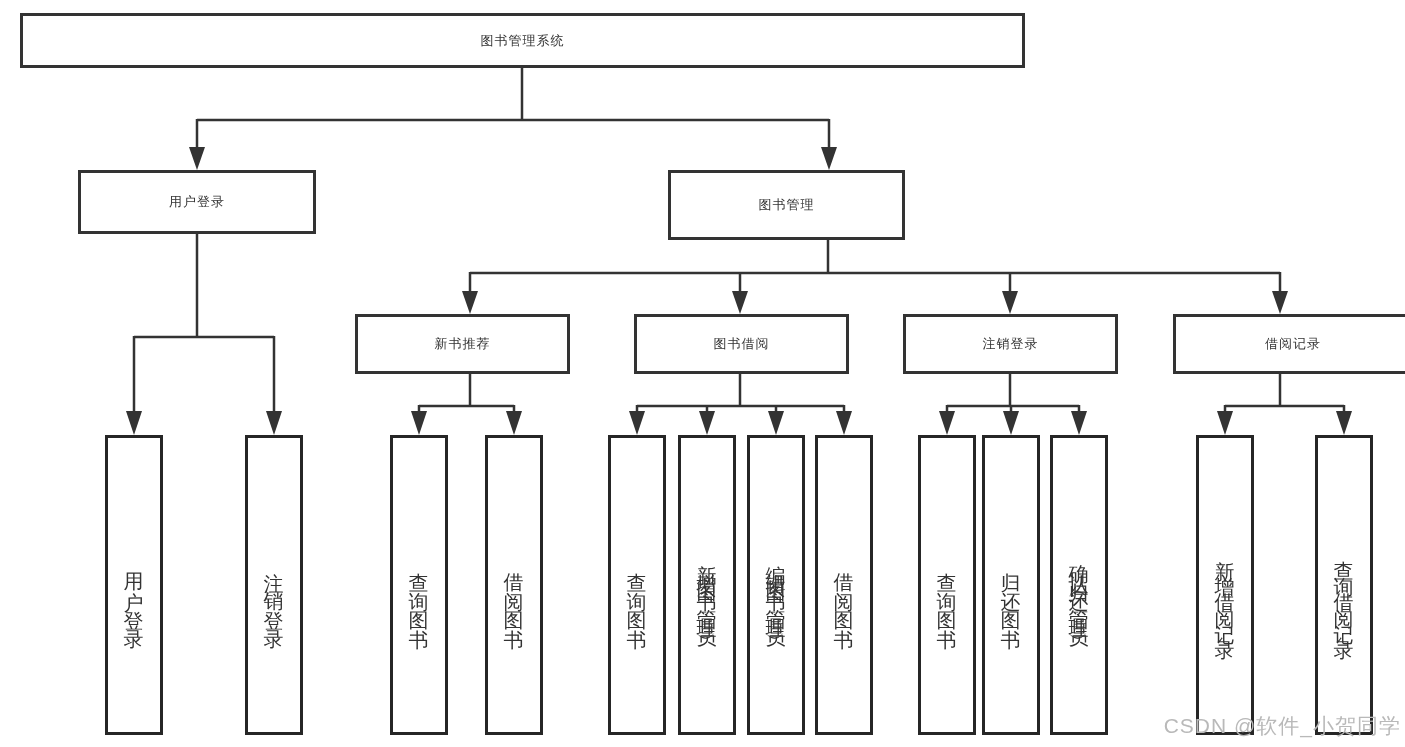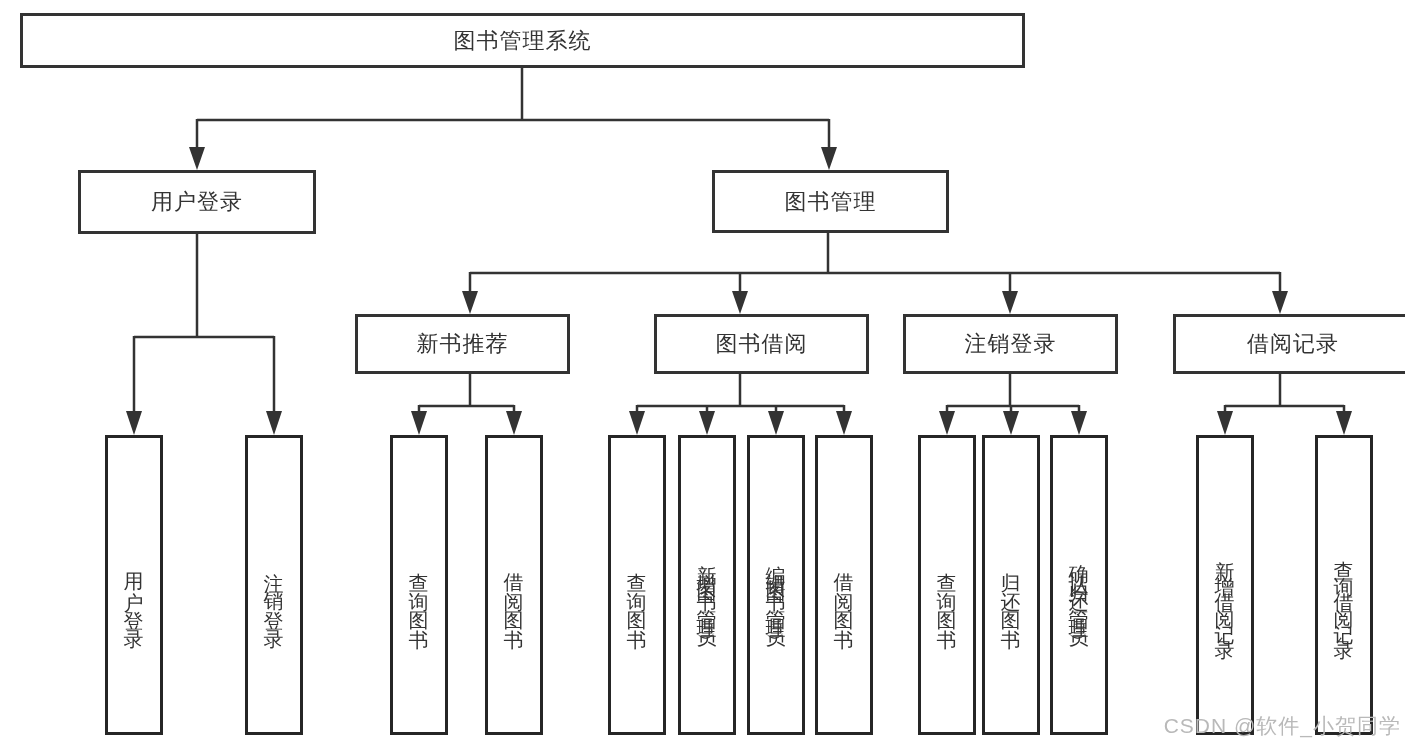--- a/index.html
+++ b/index.html
@@ -5,26 +5,26 @@
   html,body{margin:0;padding:0;background:#ffffff;}
   #canvas{
     position:relative;width:1405px;height:747px;background:#ffffff;
     font-family:"Liberation Sans","DejaVu Sans",sans-serif;overflow:hidden;
   }
   .box{
     position:absolute;background:#ffffff;border:3px solid #333333;
     box-sizing:border-box;display:flex;align-items:center;justify-content:center;
     color:#333333;
   }
-  .hbox{font-size:22px;letter-spacing:1px;}
+  .hbox{font-size:13px;letter-spacing:1px;}
   .root{left:20px;top:13px;width:1005px;height:55px;}
   .l2a{left:78px;top:170px;width:238px;height:64px;}
-  .l2b{left:712px;top:170px;width:237px;height:63px;}
+  .l2b{left:668px;top:170px;width:237px;height:70px;}
   .l3{top:314px;height:60px;width:215px;}
-  .l3a{left:355px;} .l3b{left:654px;font-family:Liberation Serif, serif;} .l3c{left:903px;} .l3d{left:1173px;width:240px;}
+  .l3a{left:355px;} .l3b{left:634px;font-family:Liberation Serif, serif;} .l3c{left:903px;} .l3d{left:1173px;width:240px;}
   .leaf{
     top:435px;width:58px;height:300px;border-color:#262626;
     font-size:20px;line-height:1;
     writing-mode:vertical-rl;text-orientation:upright;
     display:flex;align-items:center;justify-content:center;
   }
   .ls4{letter-spacing:19px;text-indent:19px;}
   .ls6{letter-spacing:16px;text-indent:16px;}
   .ls9{letter-spacing:9px;text-indent:9px;}
   .f1a{left:105px;} .f1b{left:245px;}

